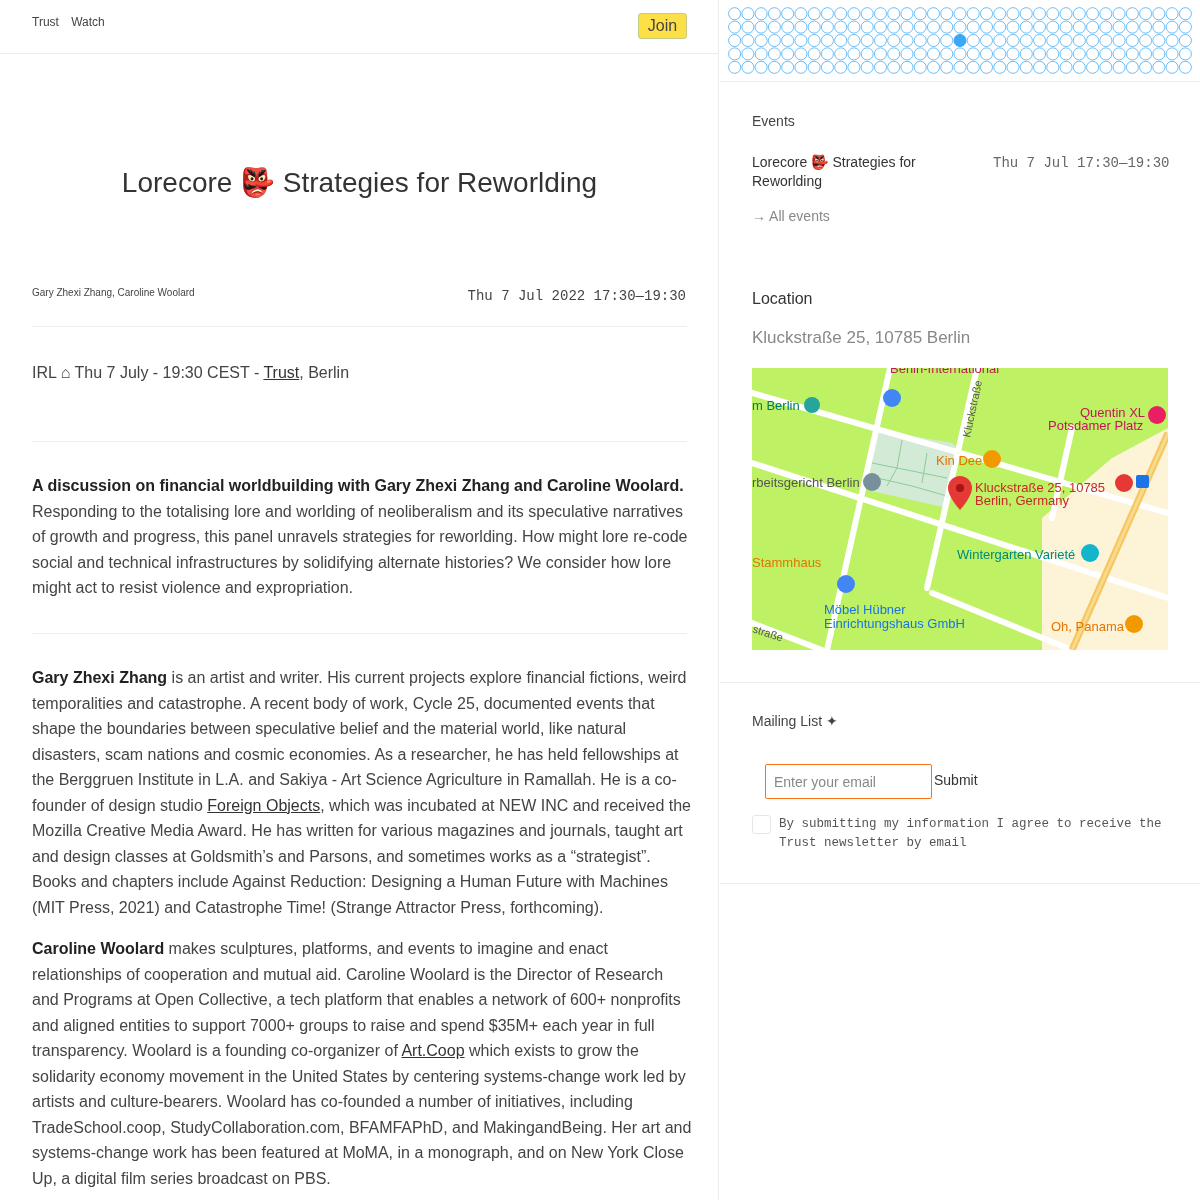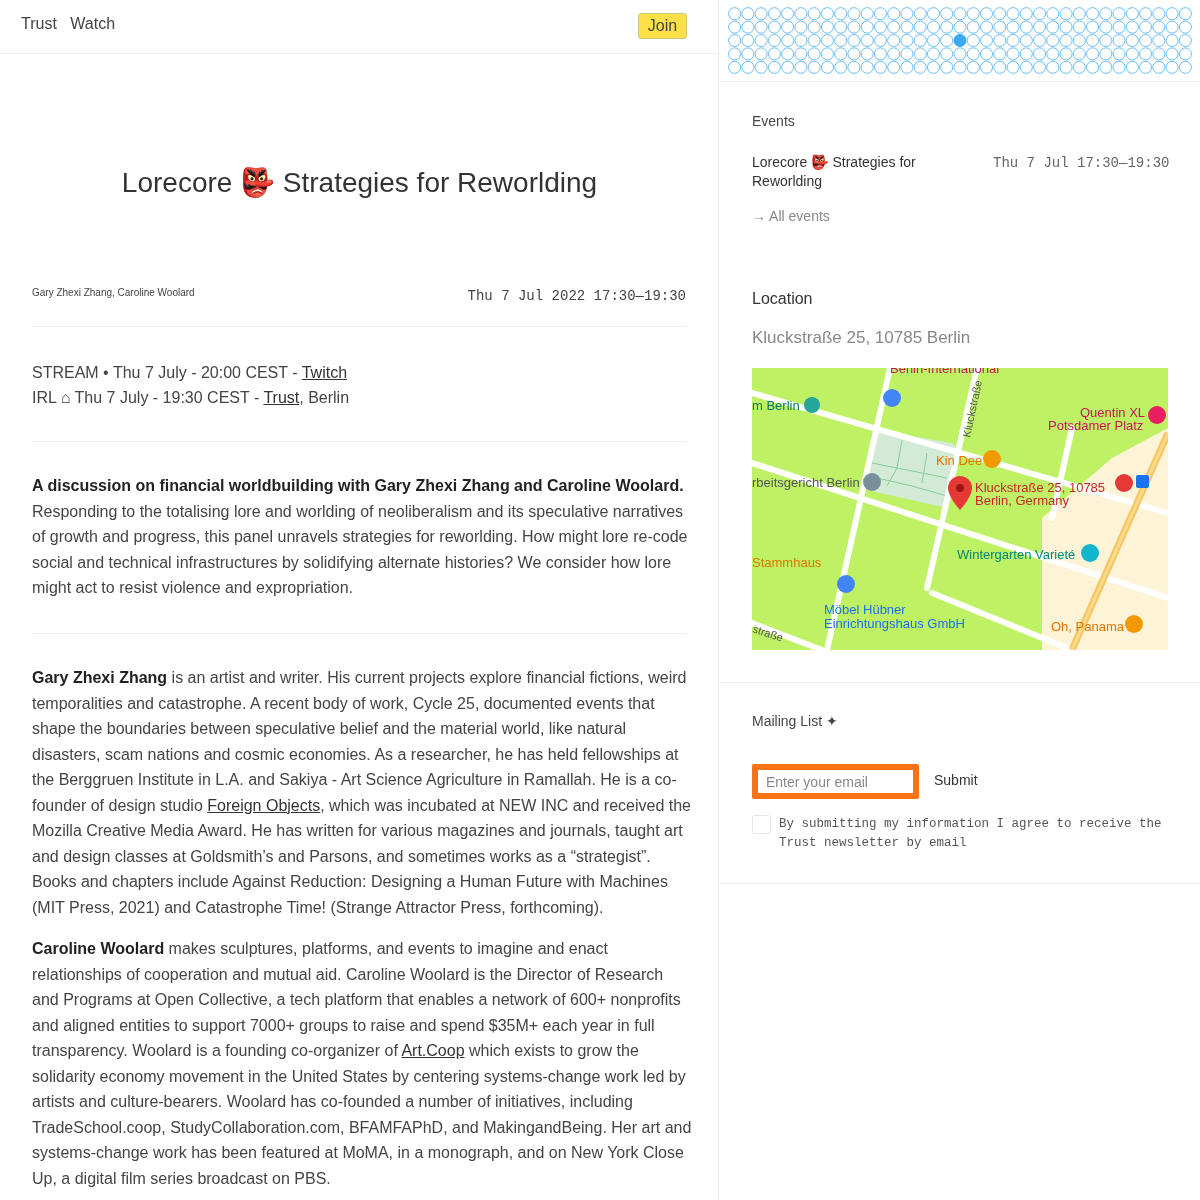--- a/index.html
+++ b/index.html
@@ -6,21 +6,21 @@
   html, body { width: 1200px; height: 1200px; overflow: hidden; background: #ffffff; }
   body { font-family: "Liberation Sans", "DejaVu Sans", sans-serif; color: #333; position: relative; }
   .mono { font-family: "Liberation Mono", "DejaVu Sans Mono", monospace; }
 
   
   #main { position: absolute; left: 0; top: 0; width: 719px; height: 1200px; border-right: 1px solid #ececec; }
   #side { position: absolute; left: 720px; top: 0; width: 480px; height: 1200px; }
 
   
   .topbar { height: 54px; border-bottom: 1px solid #ececec; position: relative; }
-  .topbar .nav { position: absolute; left: 21px; top: 15px; font-size: 16px; color: #444; }
+  .topbar .nav { position: absolute; left: 32px; top: 15px; font-size: 12px; color: #444; }
   .topbar .nav a { color: #444; text-decoration: none; margin-right: 9px; }
   .join { position: absolute; left: 638px; top: 13px; width: 49px; height: 26px; border: 1px solid #c4cb84;
           border-radius: 3px; font-size: 16px; color: #444; background: #fde047; text-align: center; line-height: 24px;
           font-family: "Liberation Sans", sans-serif; }
 
   .title { position: absolute; left: 0; width: 719px; top: 166px; text-align: center; font-size: 28px; color: #333; font-weight: 400; }
 
   .people { position: absolute; left: 32px; top: 287px; font-size: 10px; color: #444; }
   .datetime { position: absolute; right: 32px; top: 288px; font-size: 14px; color: #444; margin-left: 12px; }
   .hr { position: absolute; left: 32px; width: 655px; height: 1px; background: #eeeeee; }
@@ -37,21 +37,21 @@
   .side-label { position: absolute; left: 32px; font-size: 14px; color: #444; }
   .ev-title { position: absolute; left: 32px; top: 153px; width: 200px; font-size: 14px; line-height: 19px; color: #333; }
   .ev-time { position: absolute; left: 273px; top: 155px; font-size: 14px; color: #666; }
   .all-ev { position: absolute; left: 32px; top: 208px; font-size: 14px; color: #888; text-decoration: none; }
   .loc-label { position: absolute; left: 32px; top: 290px; font-size: 16px; color: #333; }
   .loc-addr { position: absolute; left: 32px; top: 328px; font-size: 17px; color: #888; }
   .map { position: absolute; left: 32px; top: 368px; width: 416px; height: 282px; background: #bef264; overflow: hidden; }
   .map svg { position: absolute; left: 0; top: 0; }
 
   .mail-label { position: absolute; left: 32px; top: 713px; font-size: 14px; color: #444; }
-  .email { position: absolute; left: 32px; top: 764px; width: 167px; height: 35px; border: 6px solid #f97316; border-radius: 2px;
+  .email { position: absolute; left: 45px; top: 764px; width: 167px; height: 35px; border: 1px solid #f97316; border-radius: 2px;
            padding: 0 8px; font-size: 14px; color: #333; font-family: "Liberation Sans", sans-serif; background: #fff; }
   .email::placeholder { color: #888; }
   .submit { position: absolute; left: 214px; top: 772px; font-size: 14px; color: #333; background: none; border: none;
             font-family: "Liberation Sans", sans-serif; }
   .chk { position: absolute; left: 32px; top: 815px; width: 19px; height: 19px; border: 1px solid #e6e6e6; border-radius: 3px; background: #fff; }
   .chk-text { position: absolute; left: 59px; top: 815px; width: 395px; font-size: 12.5px; line-height: 18.5px; color: #555; }
 </style>
 </head>
 <body>
 
@@ -65,23 +65,20 @@
   </div>
 
   <h1 class="title">Lorecore 👺 Strategies for Reworlding</h1>
 
   <div class="people">Gary Zhexi Zhang, Caroline Woolard</div>
   <div class="datetime mono">Thu 7 Jul 2022 17:30—19:30</div>
 
   <div class="hr" style="top:326px"></div>
 
   <div class="when">
-    <div>
-      <span>STREAM • Thu 7 July - 20:00 CEST - </span><a href="#">Twitch</a>
-    </div>
     <div>
       <span>IRL ⌂ Thu 7 July - 19:30 CEST - </span><a href="#">Trust</a><span>, Berlin</span>
     </div>
   </div>
 
   <div class="hr" style="top:441px"></div>
 
   <p class="prose" style="top:473px"><b>A discussion on financial worldbuilding with Gary Zhexi Zhang and Caroline Woolard.</b><span> Responding to the totalising lore and worlding of neoliberalism and its speculative narratives of growth and progress, this panel unravels strategies for reworlding. How might lore re-code social and technical infrastructures by solidifying alternate histories? We consider how lore might act to resist violence and expropriation.</span></p>
 
   <div class="hr" style="top:633px"></div>

